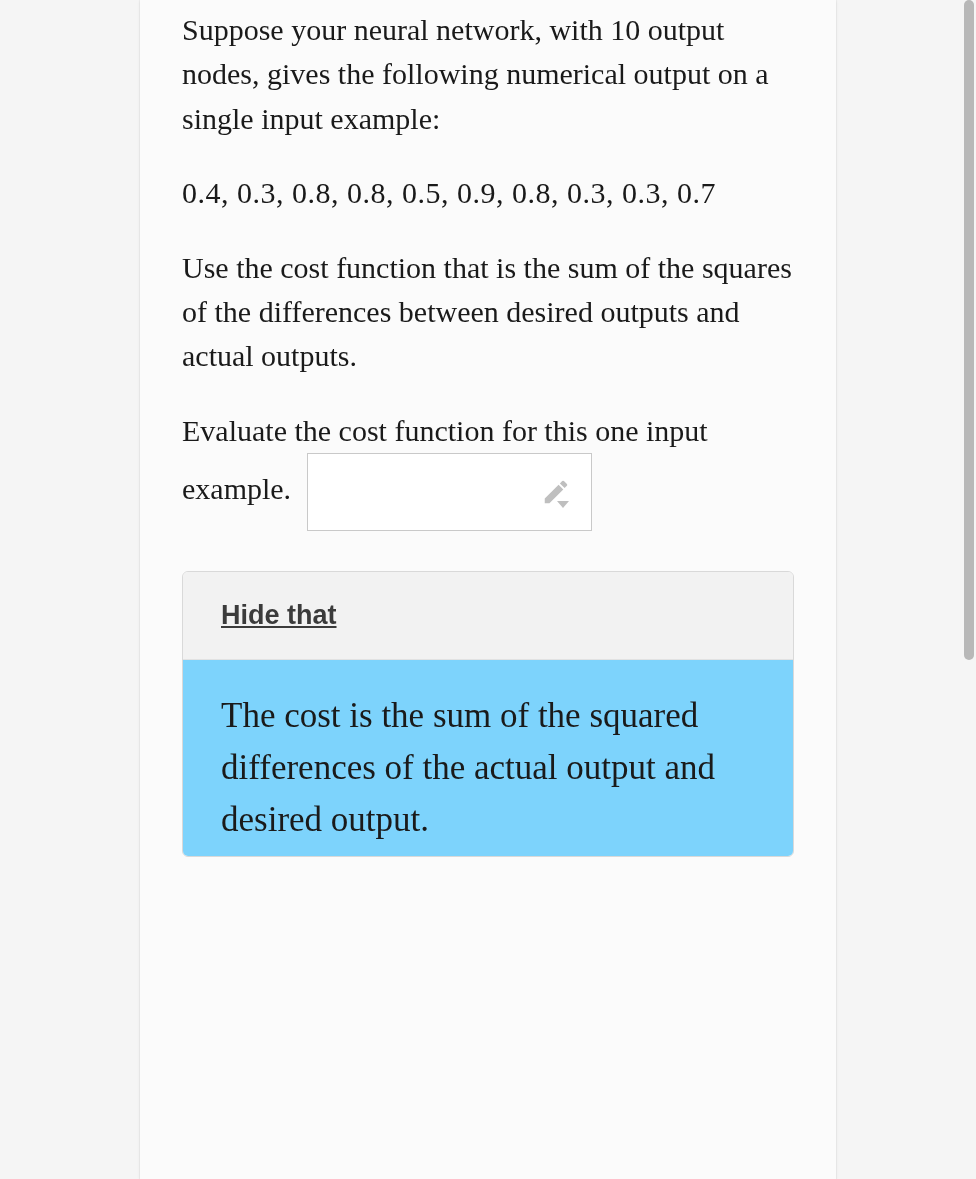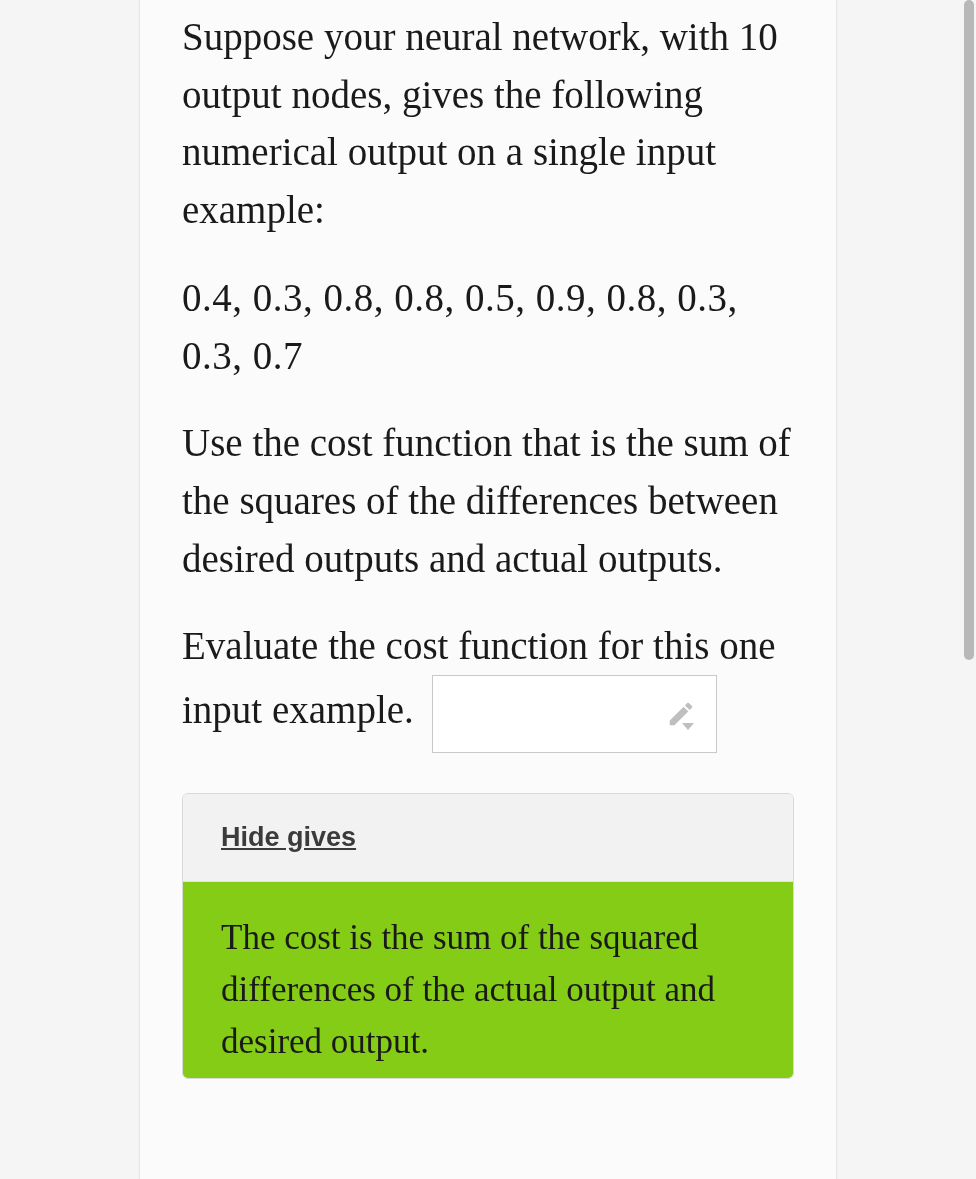--- a/index.html
+++ b/index.html
@@ -32,21 +32,21 @@
       border-radius: 5px;
     }
     .card {
       background: #fbfbfb;
       width: 696px;
       margin-top: 0;
       padding: 8px 42px 40px 42px;
       box-shadow: 0 1px 3px rgba(0,0,0,0.08), 0 0 0 1px rgba(0,0,0,0.03);
     }
     .para {
-      font-size: 39px;
+      font-size: 30px;
       line-height: 1.48;
       color: #1a1a1a;
       font-weight: 400;
       margin-bottom: 30px;
       font-family: Georgia, 'Book Antiqua', 'Palatino Linotype', serif;
     }
     .nums {
       font-variant-numeric: lining-nums;
       letter-spacing: 0.5px;
     }
@@ -95,21 +95,21 @@
     }
     .hint-link {
       font-family: Arial, Helvetica, sans-serif;
       font-size: 27px;
       color: #3b3b3b;
       text-decoration: underline;
       font-weight: 600;
       cursor: pointer;
     }
     .hint-body {
-      background: #84cc16;
+      background: #7dd3fc;
       padding: 30px 38px 10px 38px;
     }
     .hint-text {
       font-size: 35px;
       line-height: 1.48;
       color: #1a1a1a;
       font-family: Georgia, 'Book Antiqua', 'Palatino Linotype', serif;
     }
   </style>
 </head>
@@ -129,21 +129,21 @@
     <span class="answer-input">
       <svg class="pencil" viewBox="0 0 24 24">
         <path d="M3 17.25V21h3.75l11.06-11.06-3.75-3.75L3 17.25zM20.71 7.04a1 1 0 0 0 0-1.41l-2.34-2.34a1 1 0 0 0-1.41 0l-1.83 1.83 3.75 3.75 1.83-1.83z"></path>
       </svg>
       <span class="drop"></span>
     </span>
   </p>
 
   <div class="hint-box">
     <div class="hint-header">
-      <span class="hint-link">Hide gives</span>
+      <span class="hint-link">Hide that</span>
     </div>
     <div class="hint-body">
       <p class="hint-text">The cost is the sum of the squared differences of the actual output and desired output.</p>
     </div>
   </div>
 
 </div>
 
 <div class="scroll-track">
   <div class="scroll-thumb"></div>

